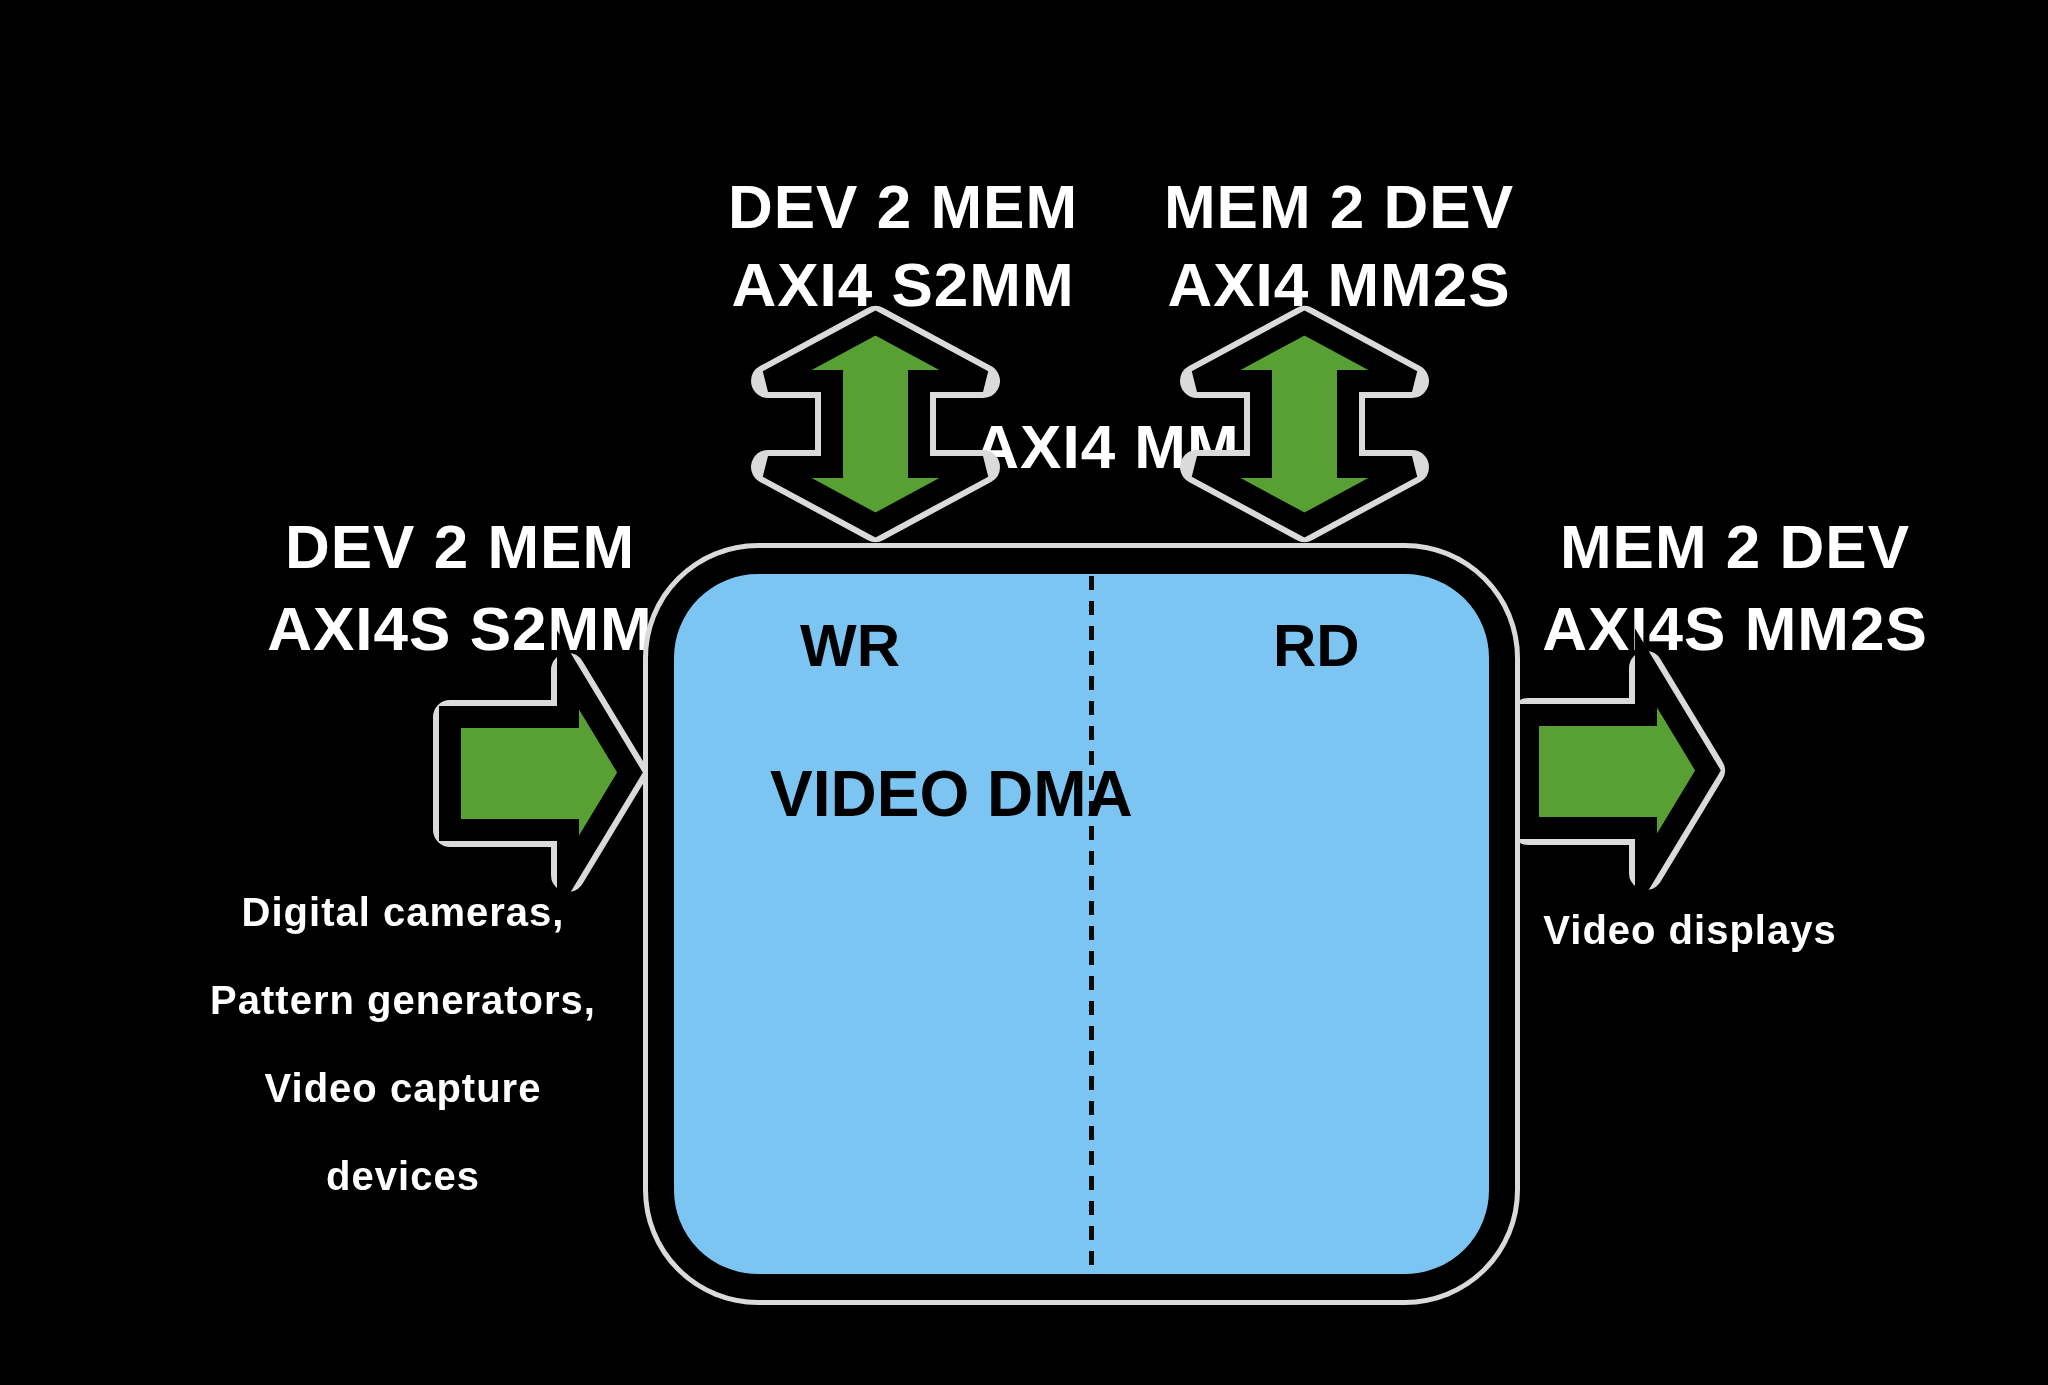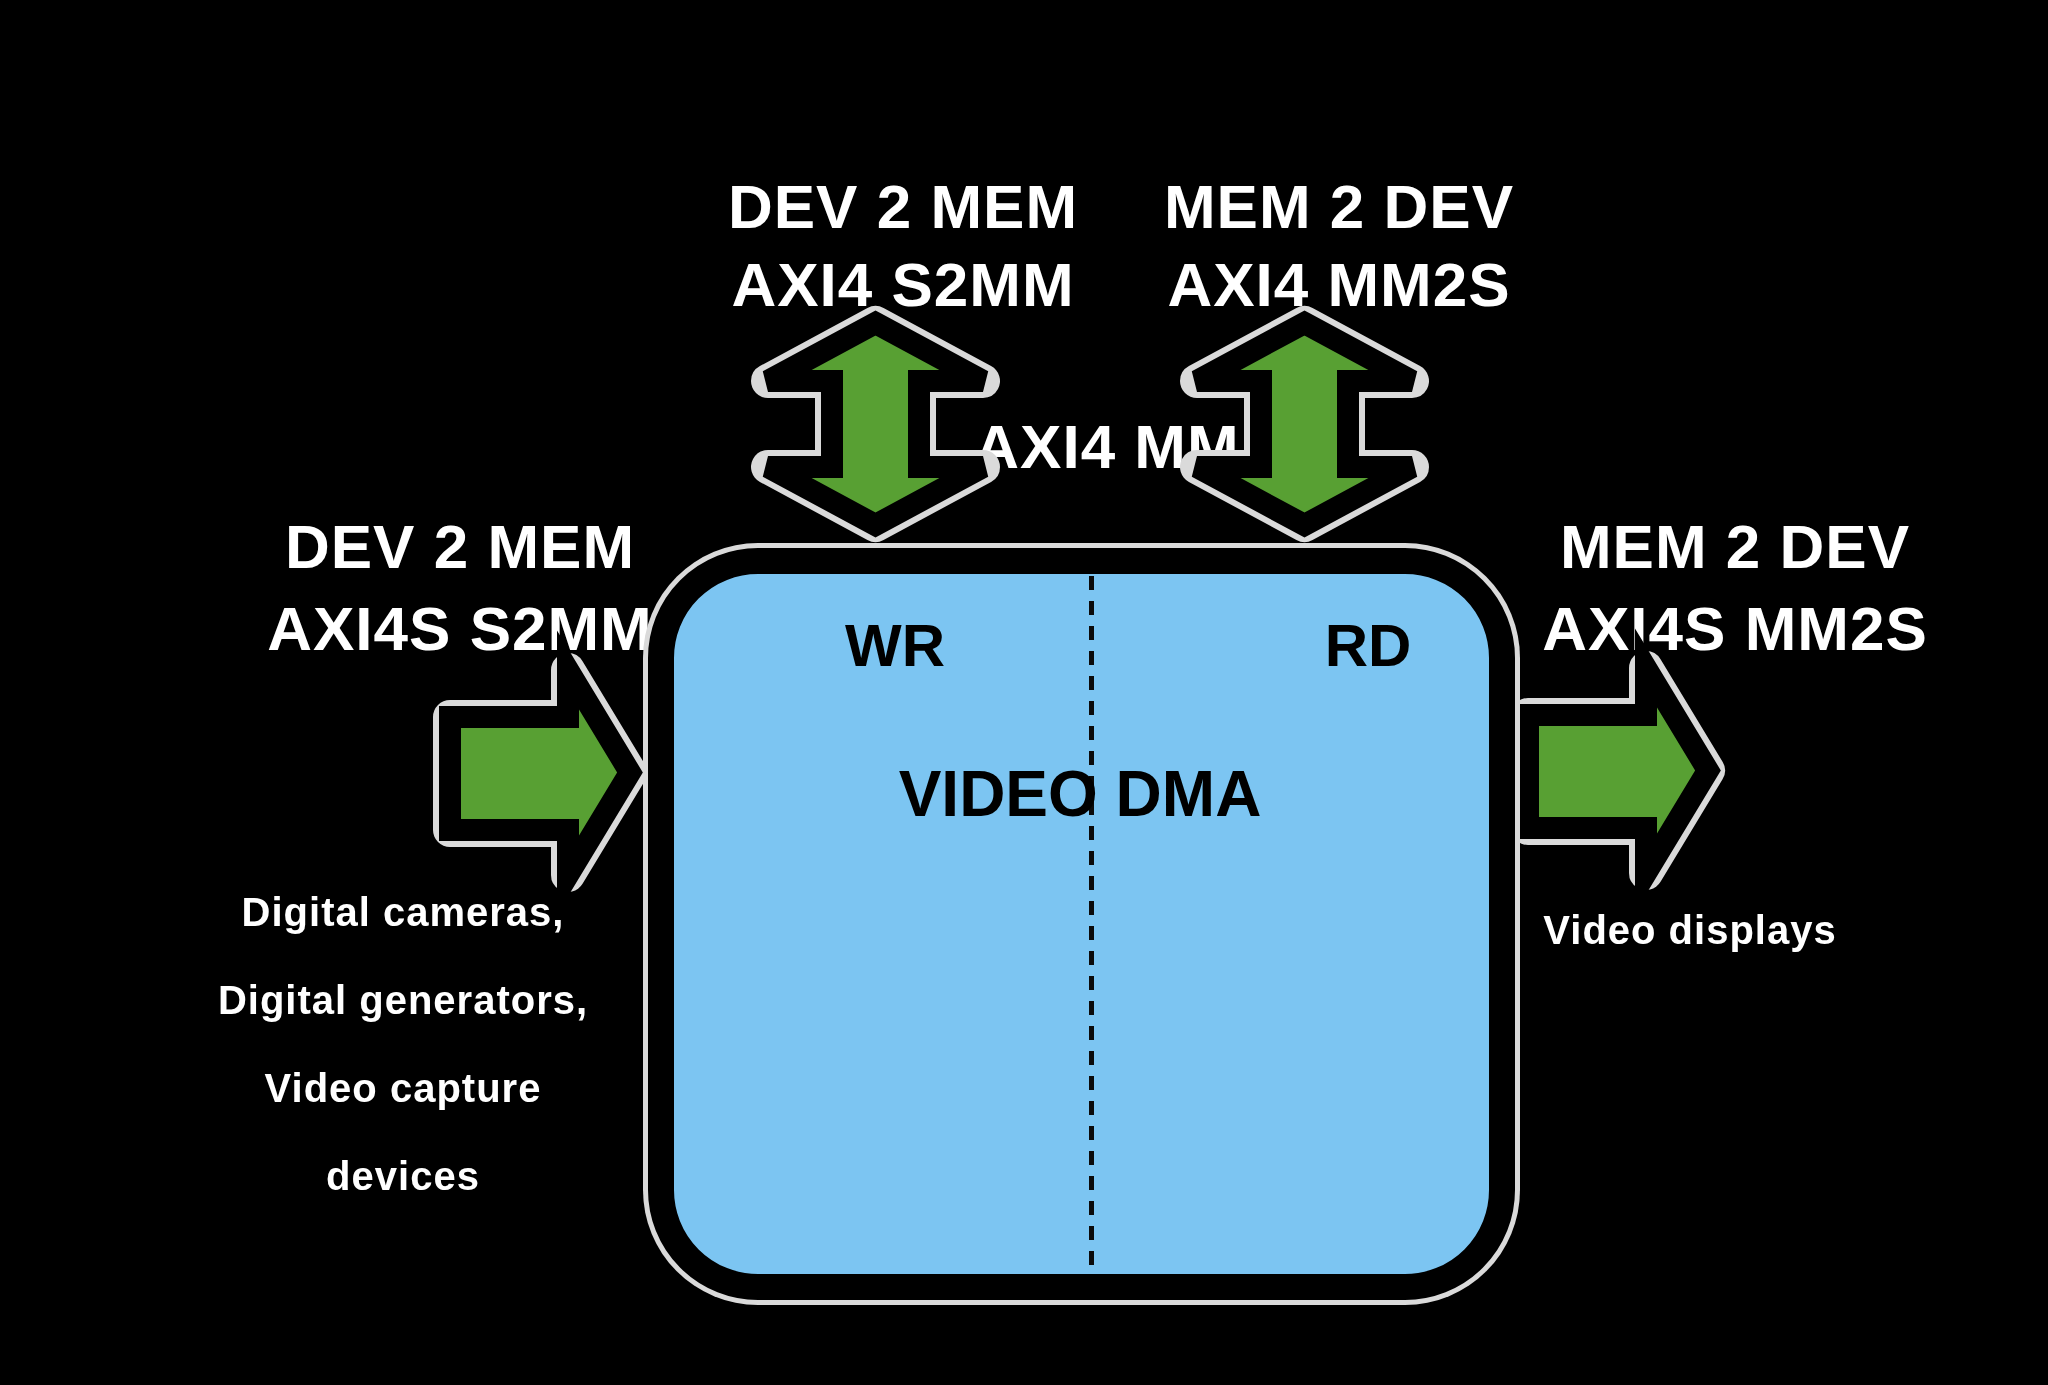--- a/index.html
+++ b/index.html
@@ -39,21 +39,21 @@
   }
   .divider{
     position:absolute;
     left:1089px;top:576px;width:5px;height:696px;
     background:repeating-linear-gradient(to bottom, #0b0b0b 0 14px, transparent 14px 25px);
   }
   .boxlbl{
     position:absolute;
     color:var(--ink);
     font-weight:700;
-    text-align:center;
+    text-align:left;
     white-space:nowrap;
   }
   .chan{font-size:60px;line-height:60px;width:190px;top:616px;}
   .box-title{left:770px;top:756px;width:620px;font-size:64px;line-height:76px;}
   svg.arrow{position:absolute;overflow:visible;}
   svg.arrow .halo{fill:none;stroke:var(--outline-halo);stroke-width:34;stroke-linejoin:round;}
   svg.arrow .body{fill:var(--arrow-green);stroke:var(--ink);stroke-width:22;stroke-linejoin:miter;}
 </style>
 </head>
 <body>
@@ -105,20 +105,20 @@
   <div class="vdma-box"></div>
   <div class="divider"></div>
   <div class="boxlbl chan" style="left:800px">WR</div>
   <div class="boxlbl chan" style="left:1273px">RD</div>
   <div class="boxlbl box-title">
     <div>VIDEO DMA</div>
   </div>
 
   <div class="lbl small" style="left:103px;top:868px;width:600px">
     <div>Digital cameras,</div>
-    <div>Digital generators,</div>
+    <div>Pattern generators,</div>
     <div>Video capture</div>
     <div>devices</div>
   </div>
 
   <div class="lbl small" style="left:1440px;top:886px;width:500px">Video displays</div>
 
 </div>
 
 </body></html>

